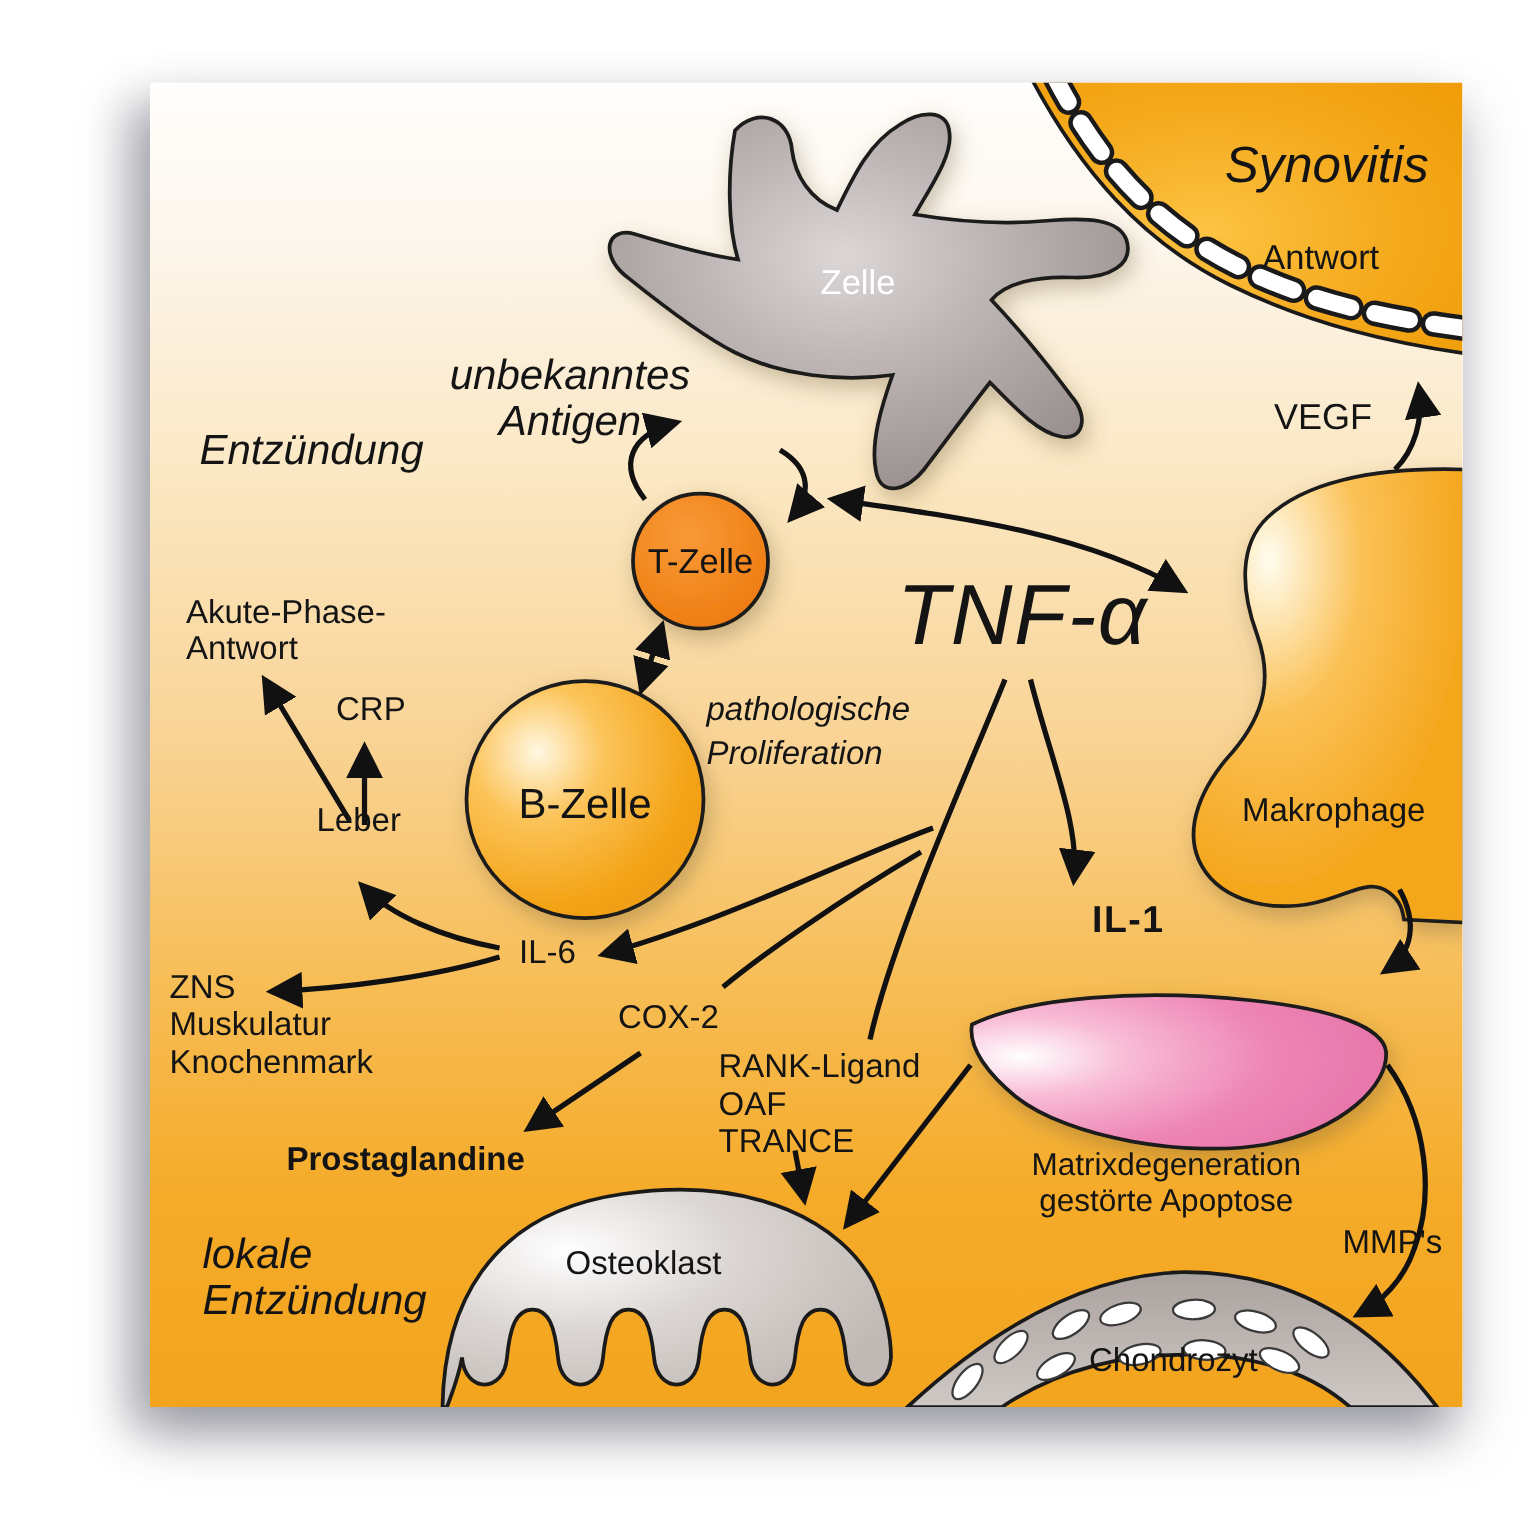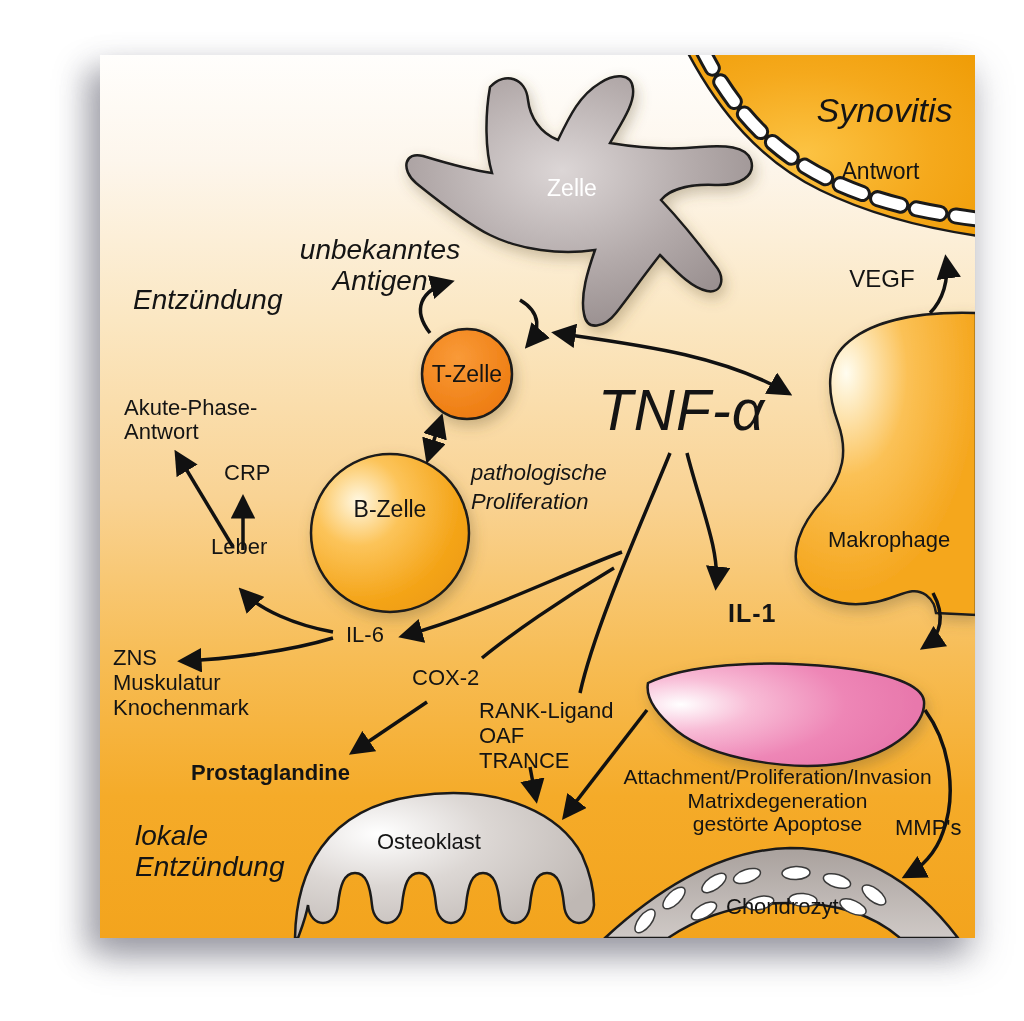--- a/index.html
+++ b/index.html
@@ -19,21 +19,21 @@
   .i{}
   #lbl-synovitis{left:692px;top:24px;width:185px;font-size:34px;}
   #lbl-endothel{left:718px;top:104px;width:125px;font-size:23px;}
   #lbl-vegf{left:722px;top:211px;width:120px;font-size:24px;}
   #lbl-dc{left:377px;top:120px;width:190px;font-size:23px;color:#ffffff;line-height:1.2;}
   #lbl-antigen{left:168px;top:168px;width:224px;font-size:28px;line-height:1.1;}
   #lbl-system{left:33px;top:218px;font-size:28px;line-height:1.1;}
   #lbl-tzelle{left:307px;top:307px;width:120px;font-size:23px;}
   #lbl-tnf{left:498px;top:312px;font-size:57px;letter-spacing:1px;}
   #lbl-patho{left:371px;top:392px;font-size:22px;line-height:1.3;}
-  #lbl-bzelle{left:230px;top:442px;width:120px;font-size:23px;}
+  #lbl-bzelle{left:230px;top:465px;width:120px;font-size:28px;}
   #lbl-akute{left:13px;top:341px;font-size:22px;line-height:1.1;margin-left:11px;}
   #lbl-crp{left:124px;top:406px;font-size:22px;}
   #lbl-leber{left:111px;top:480px;font-size:22px;}
   #lbl-il6{left:246px;top:568px;font-size:22px;}
   #lbl-zns{left:13px;top:590px;font-size:22px;line-height:1.14;}
   #lbl-cox2{left:312px;top:611px;font-size:22px;}
   #lbl-rank{left:379px;top:643px;font-size:22px;line-height:1.14;}
   #lbl-prosta{left:91px;top:706px;font-size:22px;}
   #lbl-lokal{left:35px;top:753px;font-size:28px;line-height:1.12;}
   #lbl-osteo{left:277px;top:775px;font-size:22px;}
@@ -244,21 +244,20 @@
     <div>lokale</div>
     <div>Entzündung</div>
   </div>
 
   <div class="lbl" id="lbl-osteo">Osteoklast</div>
   <div class="lbl b" id="lbl-il1">IL-1</div>
   <div class="lbl" id="lbl-makro">Makrophage</div>
 
 
   <div class="lbl ctr" id="lbl-attach">
-    <div>Attachment/Proliferation/Invasion</div>
     <div>Matrixdegeneration</div>
     <div>gestörte Apoptose</div>
   </div>
 
   <div class="lbl" id="lbl-mmps">MMP's</div>
   <div class="lbl" id="lbl-chondro">Chondrozyt</div>
 
 </div>
 
 </body></html>

